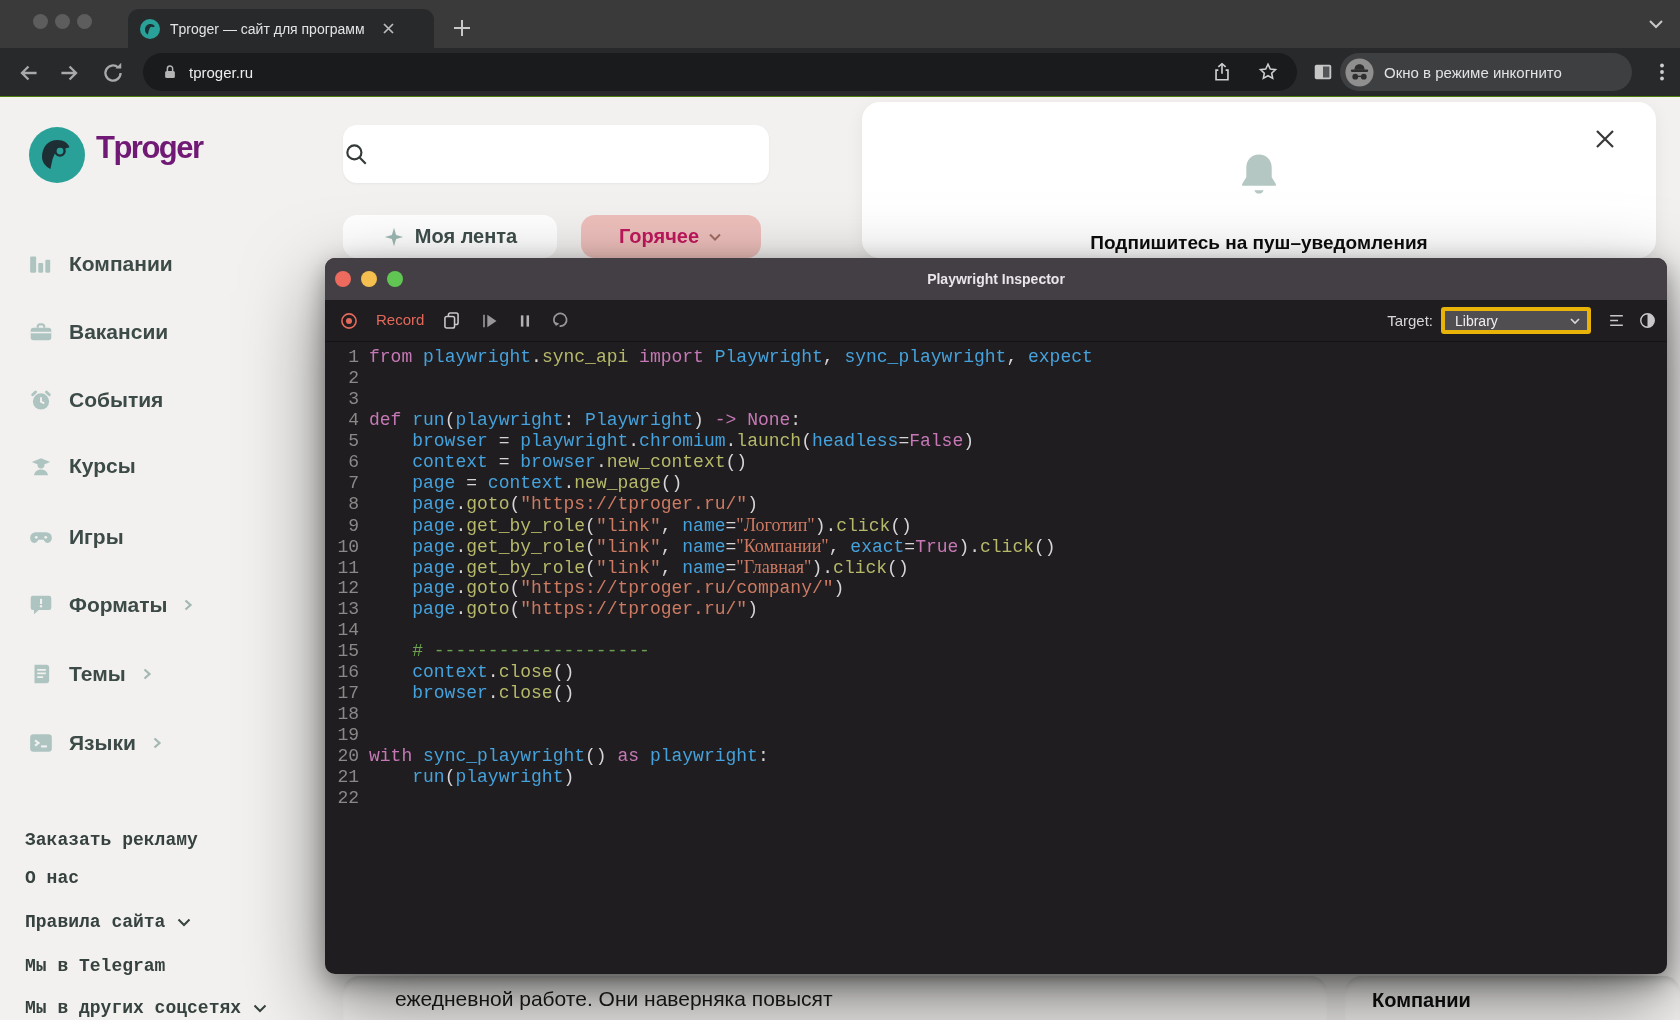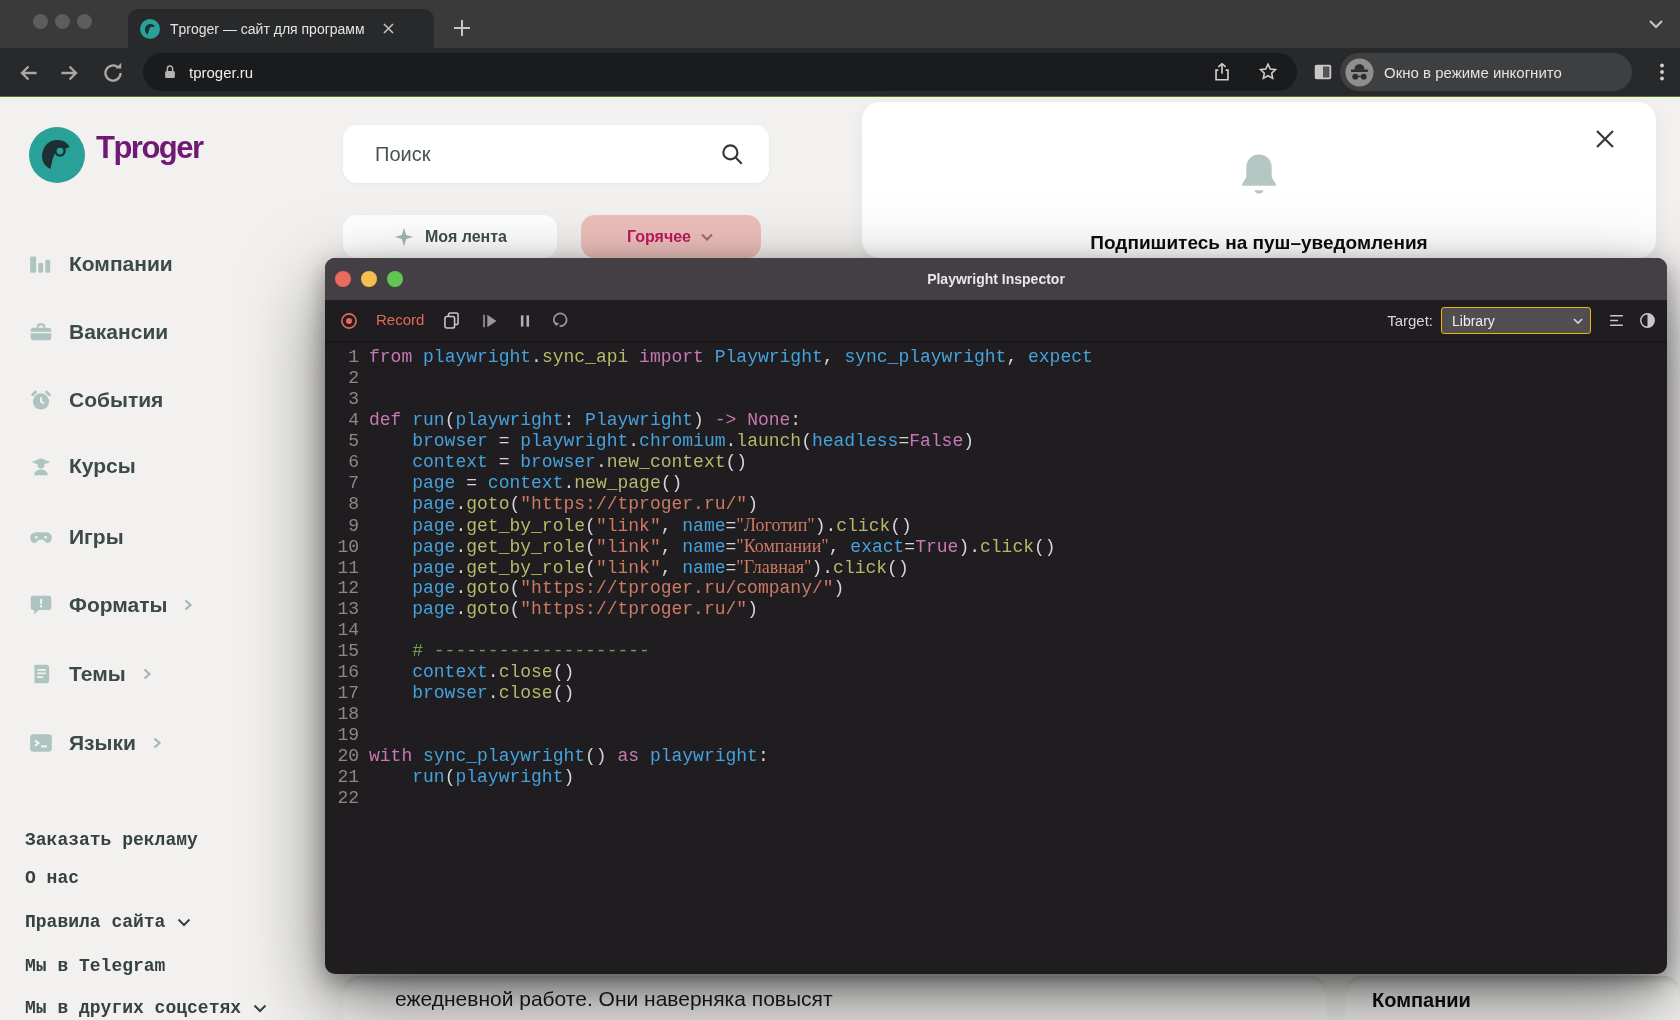--- a/index.html
+++ b/index.html
@@ -25,21 +25,21 @@
   .incog-label{color:#e3e3e3;font-size:15px;margin-left:10px;}
 
   
   .logo-circle{position:absolute;left:29px;top:127px;}
   .logo-text{position:absolute;left:96px;top:130px;font-size:31px;font-weight:800;color:#701a75;
              letter-spacing:-1.5px;}
   .search{position:absolute;left:343px;top:125px;width:426px;height:58px;background:#fff;
           border-radius:14px;display:flex;align-items:center;box-shadow:0 1px 3px rgba(0,0,0,.05);}
   .search-ph{color:#47524f;font-size:20px;margin-left:32px;flex:1;}
   .pill-btn{position:absolute;top:215px;height:43px;border-radius:14px;display:flex;align-items:center;
-            justify-content:center;gap:10px;font-size:16px;font-weight:600;}
+            justify-content:center;gap:10px;font-size:20px;font-weight:600;}
   .myfeed{left:343px;width:214px;background:#fff;color:#3f4e4b;}
   .hot{left:581px;width:180px;background:#edbfbb;color:#be185d;gap:8px;}
   .nav-row{position:absolute;left:28px;height:30px;display:flex;align-items:center;gap:15px;cursor:pointer;}
   .nav-label{font-size:21px;font-weight:700;color:#3d4b48;}
   .nav-ico{width:26px;height:26px;display:flex;}
   .nav-chev{display:flex;margin-left:-2px;}
   .foot-row{position:absolute;left:25px;height:24px;display:flex;align-items:center;gap:10px;cursor:pointer;}
   .foot-label{font-size:18px;font-weight:600;color:#36423f;font-family:Liberation Mono, monospace;}
   .push{position:absolute;left:862px;top:102px;width:794px;height:156px;background:#fff;
         border-radius:18px;box-shadow:0 4px 18px rgba(0,0,0,.06);}
@@ -58,21 +58,21 @@
   .inspector{position:absolute;left:325px;top:258px;width:1342px;height:716px;border-radius:10px;
              background:#1f1d1f;box-shadow:0 30px 80px rgba(0,0,0,.5),0 8px 24px rgba(0,0,0,.35);
              overflow:hidden;}
   .insp-titlebar{position:relative;height:42px;background:#443e45;}
   .insp-dot{position:absolute;top:13px;width:16px;height:16px;border-radius:50%;}
   .insp-title{width:100%;text-align:center;line-height:42px;font-size:14px;font-weight:700;color:#e9e6e9;}
   .insp-toolbar{height:42px;display:flex;align-items:center;padding:0 10px 0 14px;border-bottom:1px solid #151315;box-sizing:border-box;}
   .record{display:flex;align-items:flex-start;gap:17px;color:#e3695b;font-size:15px;cursor:pointer;}
   .tb-ico{margin-left:17px;display:flex;cursor:pointer;}
   .target-label{margin-left:auto;color:#d8d6d8;font-size:15px;}
-  .target-select{margin-left:8px;width:150px;height:27px;background:#514e52;border:1px solid #eab308;
+  .target-select{margin-left:8px;width:150px;height:27px;background:#514e52;border:4px solid #eab308;
                  border-radius:3px;display:flex;align-items:center;color:#f0eef0;font-size:14px;
                  padding:0 6px 0 10px;box-sizing:border-box;cursor:pointer;}
   .code{padding:5px 0 0 10px;font-family:"Liberation Mono","DejaVu Sans Mono",monospace;
         font-size:18px;line-height:21px;white-space:pre;}
   .code-line{height:21px;}
   .ln{display:inline-block;width:24px;text-align:right;color:#8b8889;margin-right:10px;}
   .tk-kw{color:#c678b6}.tk-id{color:#45a2dc}.tk-fn{color:#b6b96a}.tk-str{color:#cd7a63}
   .tk-com{color:#6ba150}.tk-p{color:#d6d4d6}
   .serif{font-family:"Liberation Serif",serif;}
 </style>
@@ -187,21 +187,20 @@
   <span class="logo-circle icon-btn">
     <svg width="56" height="56" viewBox="0 0 56 56">
         <circle cx="28" cy="28" r="28" fill="#2aa198"></circle>
         <path d="M13 30c0-10 6-17 15.5-17 6.4 0 10.6 3.1 12 7.3l-5.8 1.6c-2.2-2-5.3-1.7-7.2.6l-3.9 9.4-2.2 10C16.8 39.7 13 35.5 13 30z" fill="#1d2f35"></path>
         <circle cx="31" cy="24" r="4.6" fill="none" stroke="#1d2f35" stroke-width="2.4"></circle>
       </svg>
   </span>
   <span class="logo-text">Tproger</span>
 
   <div class="search">
-    <span class="search-ph">Поиск</span>
     <span class="icon-btn" style="margin-right:24px">
       <svg width="26" height="26" viewBox="0 0 24 24" fill="none" stroke="#343a39" stroke-width="2">
           <circle cx="10.5" cy="10.5" r="6.5"></circle>
           <path d="M15.3 15.3 21 21"></path>
         </svg>
     </span>
   </div>
 
   <div class="pill-btn myfeed">
     <span class="icon-btn">

